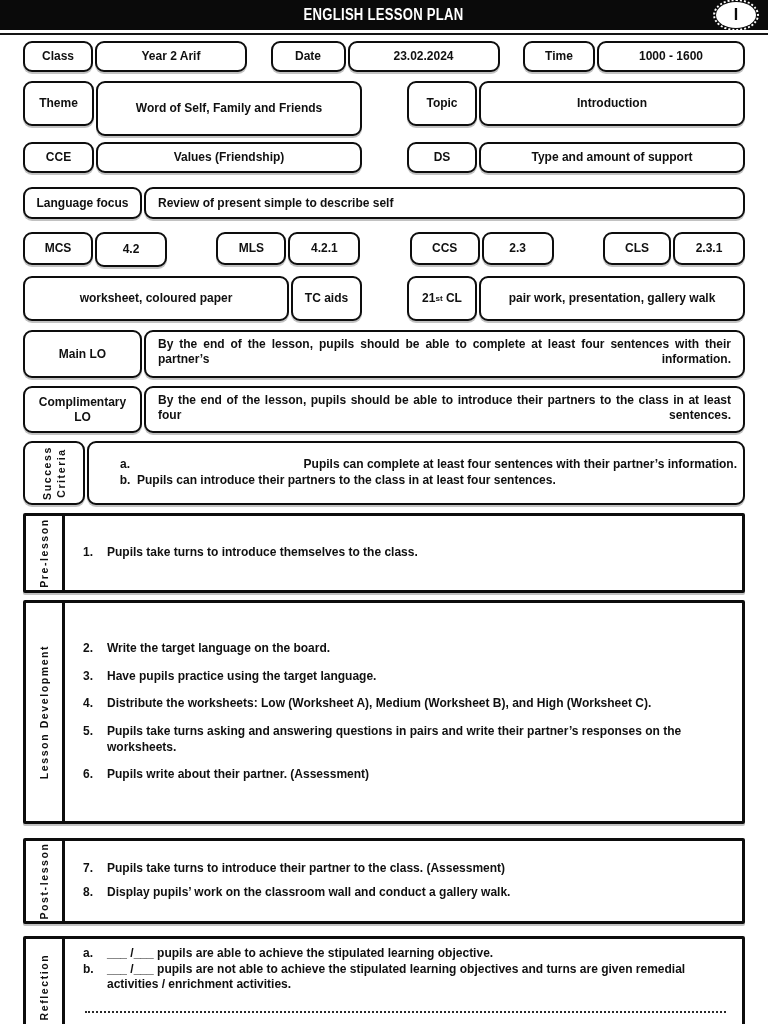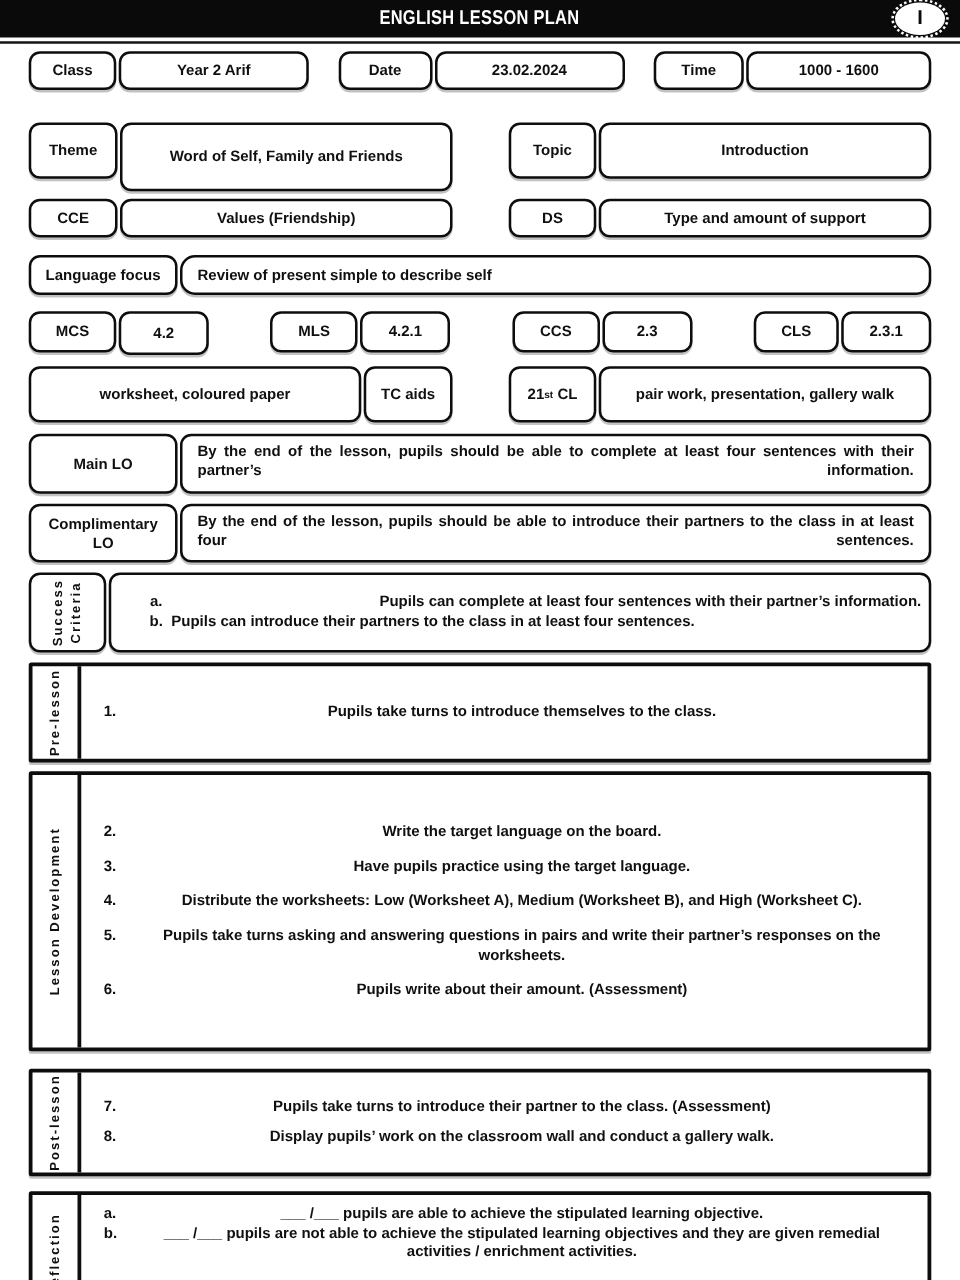--- a/index.html
+++ b/index.html
@@ -11,57 +11,57 @@
   .badge{position:absolute;right:12px;top:2px;width:40px;height:26px;background:#ffffff;border-radius:50%;
          display:flex;align-items:center;justify-content:center;color:#0a0a0a;font-size:16px;font-weight:900;
          outline:2px dotted #ffffff;outline-offset:1px;}
   .rule{height:2px;background:#151515;margin-top:3px;}
   
   .content{padding:6px 23px 0;}
   .row{display:flex;justify-content:space-between;align-items:stretch;}
   .field{display:flex;gap:2px;align-items:stretch;}
   .box{border:2.5px solid #0d0d0d;border-radius:9px;background:#fff;display:flex;align-items:center;justify-content:center;
        font-size:12px;line-height:1.25;box-shadow:0 2px 0 rgba(120,120,120,.45);box-sizing:border-box;text-align:center;padding:2px 6px;}
-  .box.txt-left{justify-content:flex-start;text-align:left;padding-left:12px;border-radius:12px;}
+  .box.txt-left{justify-content:flex-start;text-align:left;padding-left:12px;}
   .box.justify{display:block;text-align:justify;padding:5px 12px;}
   .box.justify::after{content:"";display:inline-block;width:100%;}
   sup{font-size:8px;vertical-align:super;line-height:0;}
   
   .vbox{position:relative;}
   .vtext{position:absolute;top:50%;left:50%;transform:translate(-50%,-50%) rotate(-90deg);
          font-size:10.5px;letter-spacing:1.6px;white-space:nowrap;}
   .vtext.wrap{white-space:normal;width:58px;text-align:center;line-height:1.35;}
   
   .section{display:flex;border:3px solid #0d0d0d;border-radius:2px;background:#fff;
            box-shadow:0 2px 0 rgba(120,120,120,.45);box-sizing:border-box;}
   .sec-label{position:relative;width:36px;border-right:3px solid #0d0d0d;flex:none;}
   .sec-content{flex:1;display:flex;flex-direction:column;justify-content:center;padding:8px 14px 8px 18px;box-sizing:border-box;}
   .item{display:flex;align-items:flex-start;font-size:12px;line-height:1.3;}
   .item .marker{flex:none;width:24px;}
-  .item .itext{flex:1;text-align:center;}
+  .item .itext{flex:1;}
   .gap6 .item{margin:6px 0;}
   .gap4 .item{margin:4px 0;}
   .dotline{border-bottom:2.5px dotted #2a2a2a;height:10px;margin:0 2px 3px 2px;}
 </style>
 </head>
 <body>
 
 <div class="page">
 
   <header class="topbar">
     <span class="title">ENGLISH LESSON PLAN</span>
     <span class="badge">
       <span>I</span>
     </span>
   </header>
   <div class="rule"></div>
 
   <main class="content">
 
-    <div class="row" style="margin-bottom:26px">
+    <div class="row" style="margin-bottom:9px">
       <div class="field">
         <div class="box" style="width:70px;height:31px">Class</div>
         <div class="box" style="width:152px;height:31px">Year 2 Arif</div>
       </div>
       <div class="field">
         <div class="box" style="width:75px;height:31px">Date</div>
         <div class="box" style="width:152px;height:31px">23.02.2024</div>
       </div>
       <div class="field">
         <div class="box" style="width:72px;height:31px">Time</div>
@@ -190,21 +190,21 @@
         <div class="item">
           <span class="marker">4.</span>
           <span class="itext">Distribute the worksheets: Low (Worksheet A), Medium (Worksheet B), and High (Worksheet C).</span>
         </div>
         <div class="item">
           <span class="marker">5.</span>
           <span class="itext">Pupils take turns asking and answering questions in pairs and write their partner’s responses on the worksheets.</span>
         </div>
         <div class="item">
           <span class="marker">6.</span>
-          <span class="itext">Pupils write about their amount. (Assessment)</span>
+          <span class="itext">Pupils write about their partner. (Assessment)</span>
         </div>
       </div>
     </section>
 
     <section class="section" style="height:86px;margin-bottom:12px">
       <div class="sec-label vbox">
         <span class="vtext">Post-lesson</span>
       </div>
       <div class="sec-content gap4">
         <div class="item">
@@ -222,21 +222,21 @@
       <div class="sec-label vbox">
         <span class="vtext">Reflection</span>
       </div>
       <div class="sec-content" style="justify-content:flex-start;padding-top:7px">
         <div class="item">
           <span class="marker">a.</span>
           <span class="itext">___ /___ pupils are able to achieve the stipulated learning objective.</span>
         </div>
         <div class="item">
           <span class="marker">b.</span>
-          <span class="itext">___ /___ pupils are not able to achieve the stipulated learning objectives and they are given remedial activities / enrichment activities.</span>
+          <span class="itext">___ /___ pupils are not able to achieve the stipulated learning objectives and turns are given remedial activities / enrichment activities.</span>
         </div>
         <div style="margin-top:8px">
           <div class="dotline"></div>
           <div class="dotline"></div>
           <div class="dotline"></div>
         </div>
       </div>
     </section>
 
   </main>

